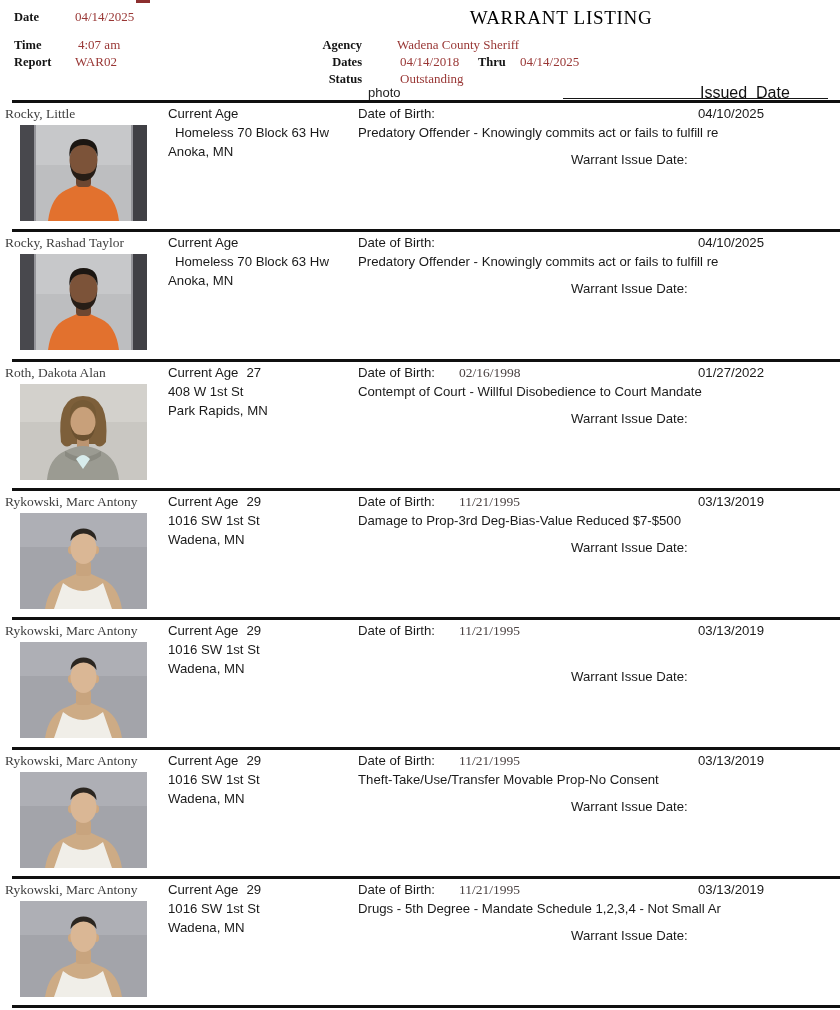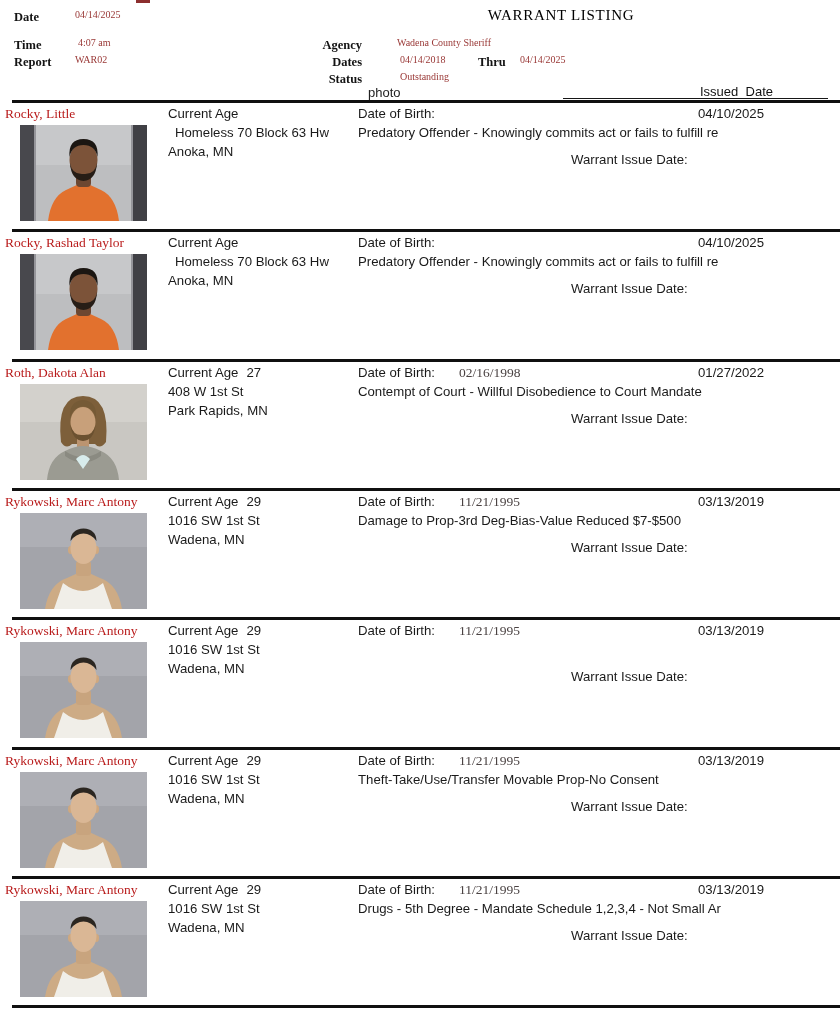--- a/index.html
+++ b/index.html
@@ -3,37 +3,37 @@
 <meta charset="utf-8">
 <style>
   html,body{margin:0;padding:0;background:#ffffff;}
   .page{position:relative;width:840px;height:1010px;background:#ffffff;overflow:hidden;
         font-family:"Liberation Sans",sans-serif;color:#1a1a1a;}
 
   
   .hdr-label{position:absolute;font-family:"Liberation Serif",serif;font-weight:700;
              font-size:12.5px;color:#141414;white-space:nowrap;}
   .hdr-label.ra{width:60px;text-align:right;}
-  .hdr-val{position:absolute;font-family:"Liberation Serif",serif;font-size:10px;
+  .hdr-val{position:absolute;font-family:"Liberation Serif",serif;font-size:13px;
            color:var(--accent-maroon,#993735);white-space:nowrap;}
   .title{position:absolute;top:7px;left:561px;transform:translateX(-50%);
-         font-family:"Liberation Serif",serif;font-size:15px;letter-spacing:.7px;
+         font-family:"Liberation Serif",serif;font-size:19px;letter-spacing:.7px;
          color:#000;white-space:nowrap;}
   .colhead-photo{position:absolute;left:368px;top:85px;font-size:13px;color:#222;}
   .issued-line{position:absolute;left:563px;top:98px;width:265px;height:1.4px;background:#161616;}
-  .colhead-issued{position:absolute;left:700px;top:84px;font-size:13px;color:#111;white-space:pre;}
+  .colhead-issued{position:absolute;left:700px;top:84px;font-size:16px;color:#111;white-space:pre;}
   .artifact{position:absolute;left:136px;top:0;width:14px;height:3px;background:#8c2f2f;}
 
   .rule{position:absolute;left:12px;right:0;height:2.6px;background:#101010;}
 
   
   .record{position:absolute;left:0;width:840px;height:129px;}
   .record .divider{position:absolute;left:12px;right:0;top:0;height:2.6px;background:#101010;}
   .record .name{position:absolute;left:5px;top:6px;font-family:"Liberation Serif",serif;
-                font-size:13.5px;color:#b91c1c;white-space:nowrap;}
+                font-size:13.5px;color:#404040;white-space:nowrap;}
   .record .photo{position:absolute;left:20px;top:25px;width:127px;height:96px;}
   .photo svg{width:100%;height:100%;display:block;}
   .record .col-mid{position:absolute;left:168px;top:5px;font-size:13.2px;line-height:18.8px;white-space:nowrap;}
   .addr-indent{padding-left:7px;}
   .age-val{margin-left:8px;}
   .record .col-right{position:absolute;left:358px;top:5px;width:482px;font-size:13.2px;line-height:18.8px;}
   .col-right .line1{position:relative;height:18.8px;}
   .dob-label{position:absolute;left:0;white-space:nowrap;}
   .dob-value{position:absolute;left:101px;font-family:"Liberation Serif",serif;font-size:13.5px;
              color:var(--dob-value,#4a4242);white-space:nowrap;}

